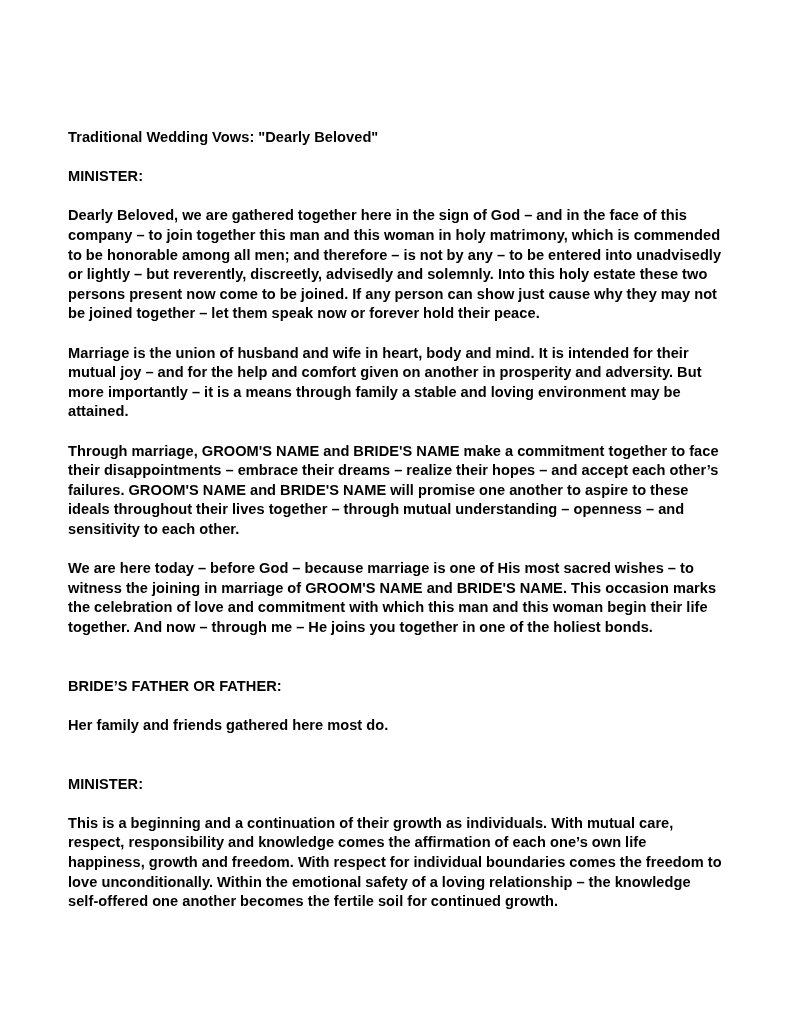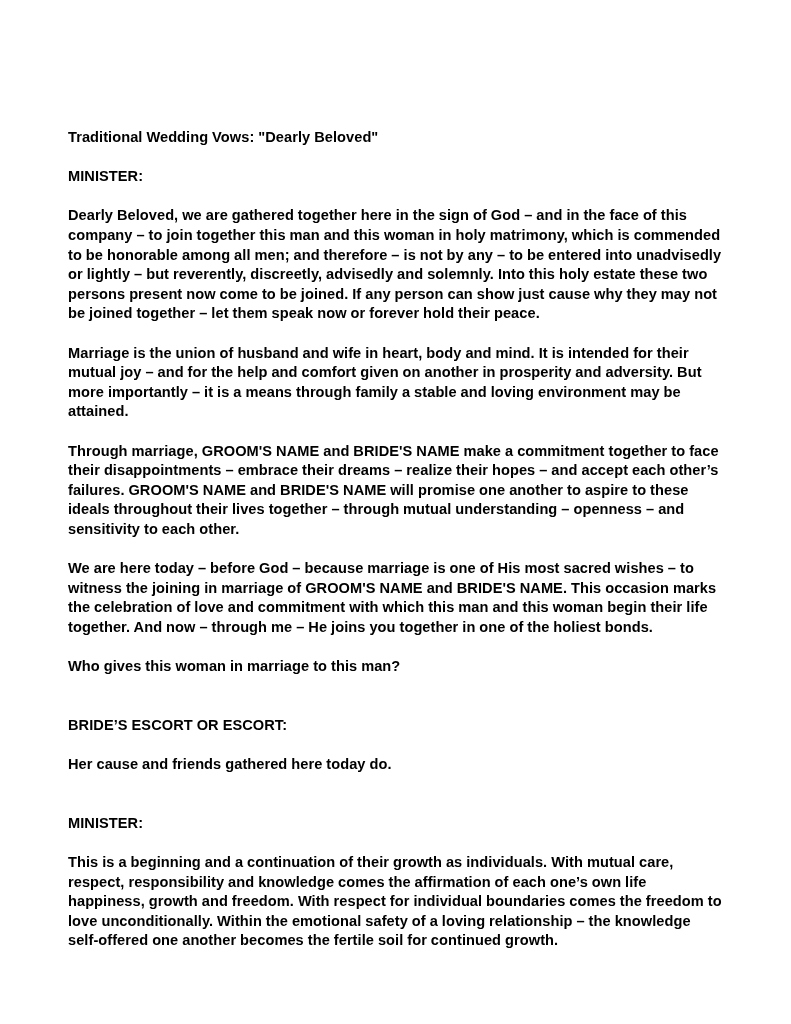--- a/index.html
+++ b/index.html
@@ -54,24 +54,23 @@
     <p class="block speaker gap-1">MINISTER:</p>
 
     <p class="block gap-1">Dearly Beloved, we are gathered together here in the sign of God – and in the face of this company – to join together this man and this woman in holy matrimony, which is commended to be honorable among all men; and therefore – is not by any – to be entered into unadvisedly or lightly – but reverently, discreetly, advisedly and solemnly. Into this holy estate these two persons present now come to be joined. If any person can show just cause why they may not be joined together – let them speak now or forever hold their peace.</p>
 
     <p class="block gap-1">Marriage is the union of husband and wife in heart, body and mind. It is intended for their mutual joy – and for the help and comfort given on another in prosperity and adversity. But more importantly – it is a means through family a stable and loving environment may be attained.</p>
 
     <p class="block gap-1">Through marriage, GROOM'S NAME and BRIDE'S NAME make a commitment together to face their disappointments – embrace their dreams – realize their hopes – and accept each other’s failures. GROOM'S NAME and BRIDE'S NAME will promise one another to aspire to these ideals throughout their lives together – through mutual understanding – openness – and sensitivity to each other.</p>
 
     <p class="block gap-1">We are here today – before God – because marriage is one of His most sacred wishes – to witness the joining in marriage of GROOM'S NAME and BRIDE'S NAME. This occasion marks the celebration of love and commitment with which this man and this woman begin their life together. And now – through me – He joins you together in one of the holiest bonds.</p>
 
-    <p class="block gap-1">Who gives this woman in marriage to this man?</p>
 
-    <p class="block speaker gap-2">BRIDE’S ESCORT OR ESCORT:</p>
+    <p class="block speaker gap-2">BRIDE’S FATHER OR FATHER:</p>
 
-    <p class="block gap-1">Her cause and friends gathered here today do.</p>
+    <p class="block gap-1">Her family and friends gathered here most do.</p>
 
     <p class="block speaker gap-2">MINISTER:</p>
 
     <p class="block gap-1">This is a beginning and a continuation of their growth as individuals. With mutual care, respect, responsibility and knowledge comes the affirmation of each one’s own life happiness, growth and freedom. With respect for individual boundaries comes the freedom to love unconditionally. Within the emotional safety of a loving relationship – the knowledge self-offered one another becomes the fertile soil for continued growth.</p>
 
   </div>
 </div>
 
 </body></html>

